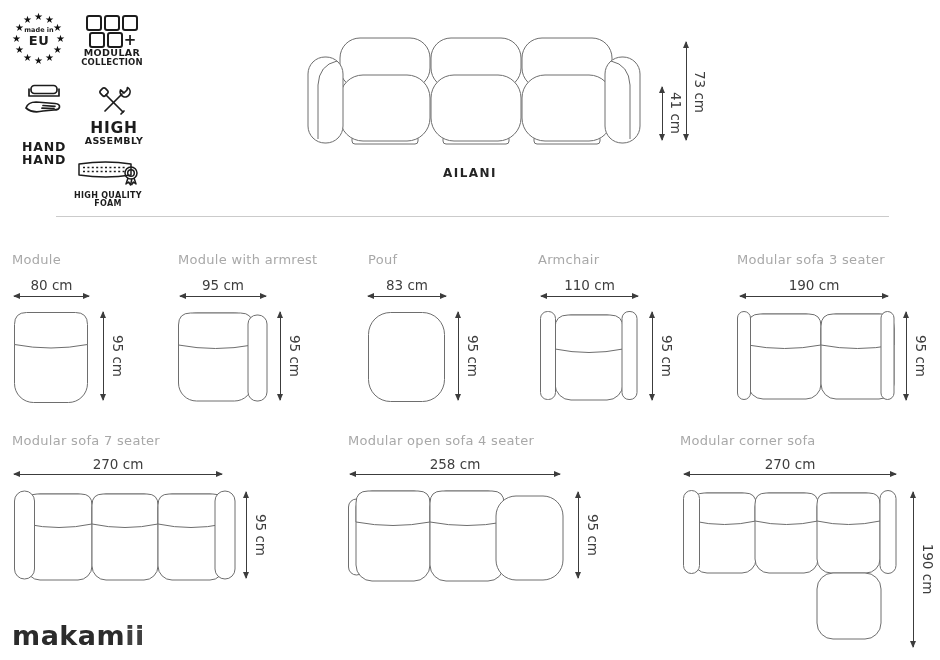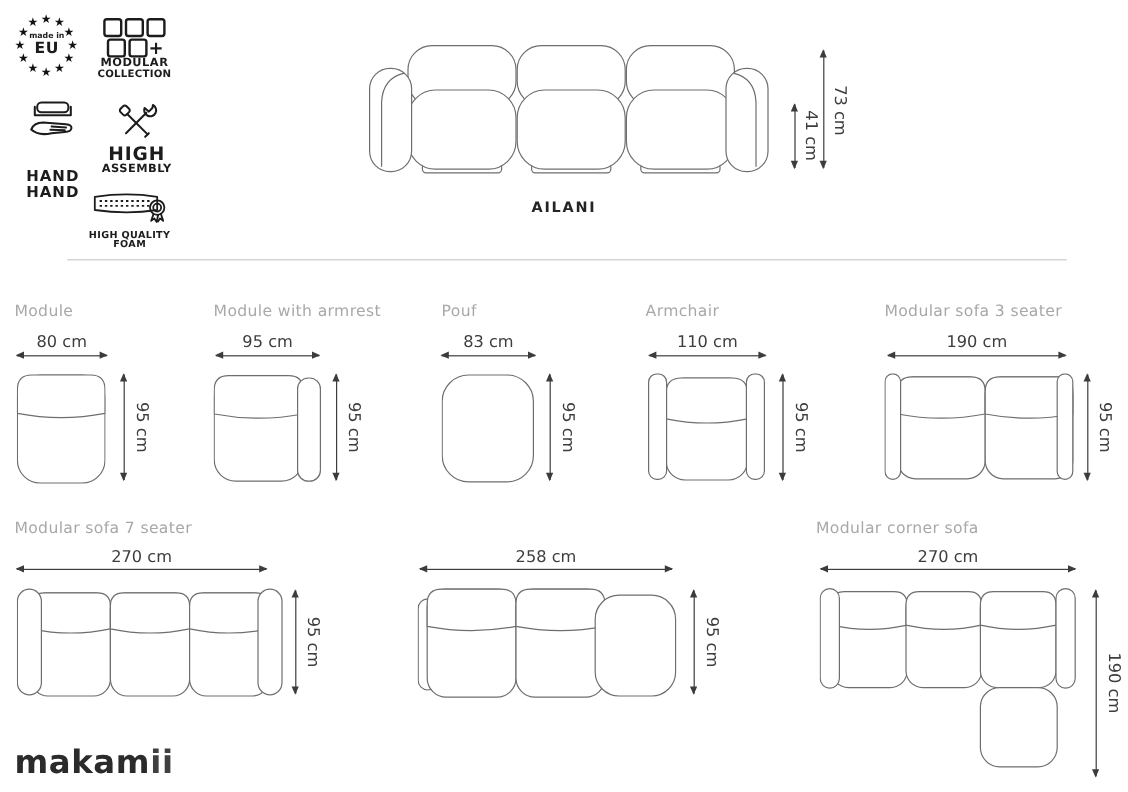--- a/index.html
+++ b/index.html
@@ -191,20 +191,21 @@
       <rect x="78" y="4" width="66" height="86" rx="14" fill="#fff" stroke="#6e6e6e" stroke-width="1"></rect>
       <path d="M78 34L78 15Q78 4 89 4L133 4Q144 4 144 15L144 34Q111 41 78 34Z" fill="#fff" stroke="#6e6e6e" stroke-width="1"></path>
       <rect x="144" y="4" width="66" height="86" rx="14" fill="#fff" stroke="#6e6e6e" stroke-width="1"></rect>
       <path d="M144 34L144 15Q144 4 155 4L199 4Q210 4 210 15L210 34Q177 41 144 34Z" fill="#fff" stroke="#6e6e6e" stroke-width="1"></path>
       <rect x="0.5" y="1" width="20" height="88" rx="10" fill="#fff" stroke="#6e6e6e" stroke-width="1"></rect>
       <rect x="201" y="1" width="20" height="88" rx="10" fill="#fff" stroke="#6e6e6e" stroke-width="1"></rect>
     </svg>
   <div class="va" style="left:246px;top:492px;height:86px;"></div>
   <span class="hlab" style="left:253px;top:535px;">95 cm</span>
 
+  <span class="slab" style="left:348px;top:433px;">Modular open sofa 4 seater</span>
   <span class="wlab" style="left:350px;top:456px;width:210px;">258 cm</span>
   <div class="ha" style="left:350px;top:474px;width:210px;"></div>
   <svg id="svg-open4" class="abs" style="left:348px;top:490px;" width="216" height="93">
       <rect x="0.5" y="9" width="16" height="76" rx="8" fill="#fff" stroke="#6e6e6e" stroke-width="1"></rect>
       <rect x="8" y="1" width="74" height="90" rx="16" fill="#fff" stroke="#6e6e6e" stroke-width="1"></rect>
       <path d="M8 32L8 13Q8 1 20 1L70 1Q82 1 82 13L82 32Q45 39 8 32Z" fill="#fff" stroke="#6e6e6e" stroke-width="1"></path>
       <rect x="82" y="1" width="74" height="90" rx="16" fill="#fff" stroke="#6e6e6e" stroke-width="1"></rect>
       <path d="M82 32L82 13Q82 1 94 1L144 1Q156 1 156 13L156 32Q119 39 82 32Z" fill="#fff" stroke="#6e6e6e" stroke-width="1"></path>
       <rect x="148" y="6" width="67" height="84" rx="20" fill="#fff" stroke="#6e6e6e" stroke-width="1"></rect>
     </svg>

